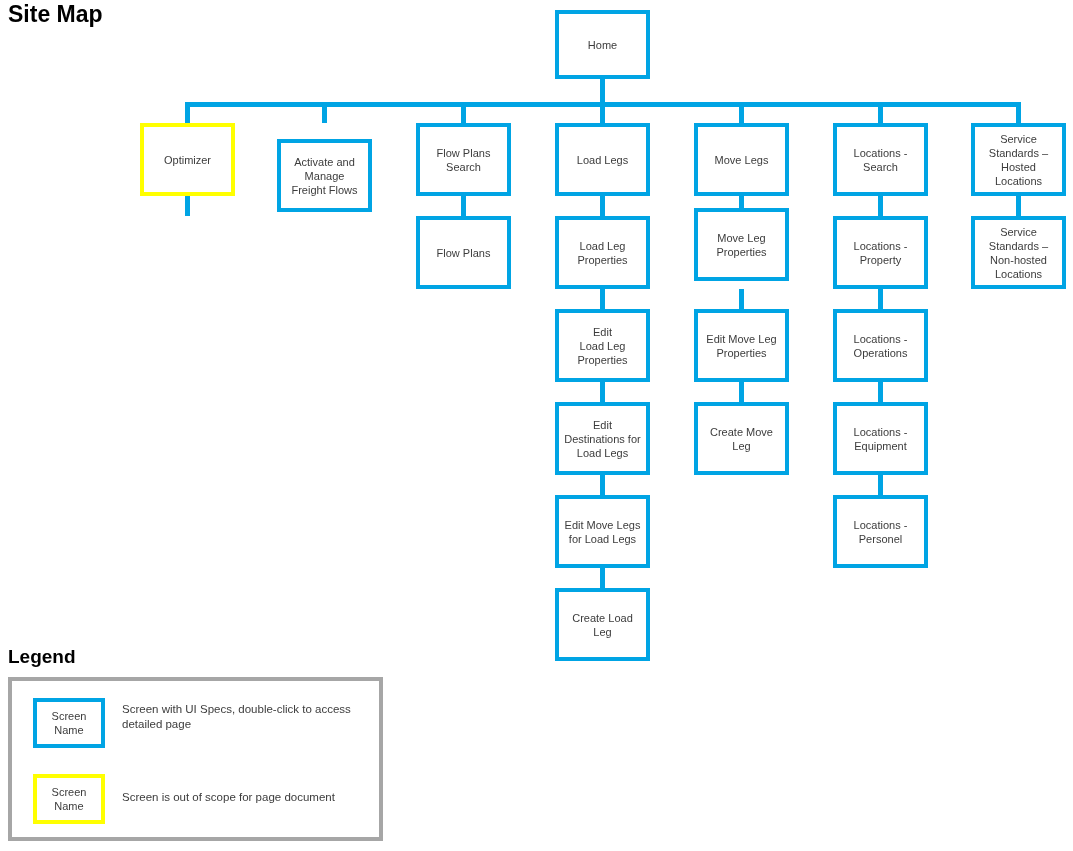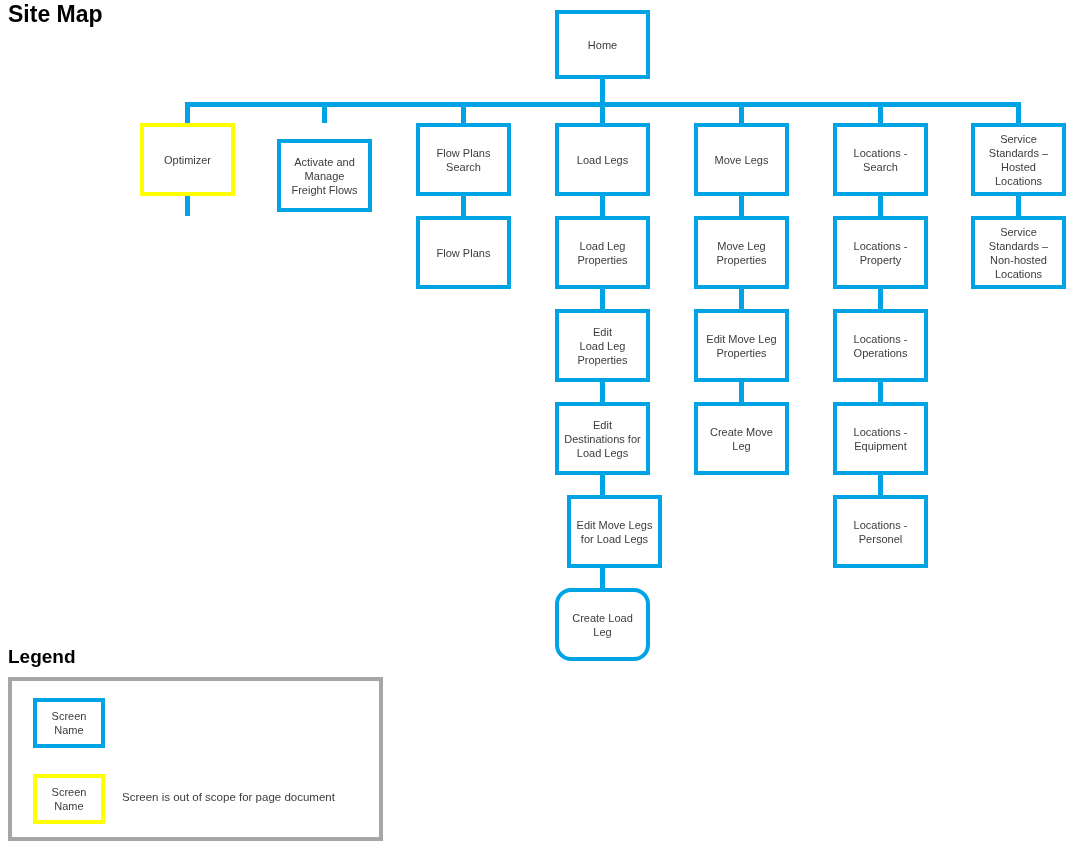--- a/index.html
+++ b/index.html
@@ -104,32 +104,32 @@
     <div class="node" style="left: 555px; top: 309px; width: 95px; height: 73px;">
       <span>Edit
 Load Leg
 Properties</span>
     </div>
     <div class="node" style="left: 555px; top: 402px; width: 95px; height: 73px;">
       <span>Edit
 Destinations for
 Load Legs</span>
     </div>
-    <div class="node" style="left: 555px; top: 495px; width: 95px; height: 73px; margin-left: 12px;">
+    <div class="node" style="left: 555px; top: 495px; width: 95px; height: 73px;">
       <span>Edit Move Legs
 for Load Legs</span>
     </div>
-    <div class="node" style="left: 555px; top: 588px; width: 95px; height: 73px; border-radius: 16px;">
+    <div class="node" style="left: 555px; top: 588px; width: 95px; height: 73px;">
       <span>Create Load
 Leg</span>
     </div>
     <div class="node" style="left: 694px; top: 123px; width: 95px; height: 73px;">
       <span>Move Legs</span>
     </div>
-    <div class="node" style="left: 694px; top: 216px; width: 95px; height: 73px;">
+    <div class="node" style="left: 694px; top: 208px; width: 95px; height: 73px;">
       <span>Move Leg
 Properties</span>
     </div>
     <div class="node" style="left: 694px; top: 309px; width: 95px; height: 73px;">
       <span>Edit Move Leg
 Properties</span>
     </div>
     <div class="node" style="left: 694px; top: 402px; width: 95px; height: 73px;">
       <span>Create Move
 Leg</span>
@@ -168,18 +168,20 @@
     </div>
   </div>
 
 <h2 class="legend-heading">Legend</h2>
 
 <div class="legend-panel">
   <div class="legend-sample scoped">
     <span>Screen
 Name</span>
   </div>
+  <div class="legend-desc first">Screen with UI Specs, double-click to access
+detailed page</div>
   <div class="legend-sample oos">
     <span>Screen
 Name</span>
   </div>
   <div class="legend-desc second">Screen is out of scope for page document</div>
 </div>
 
 </body></html>

